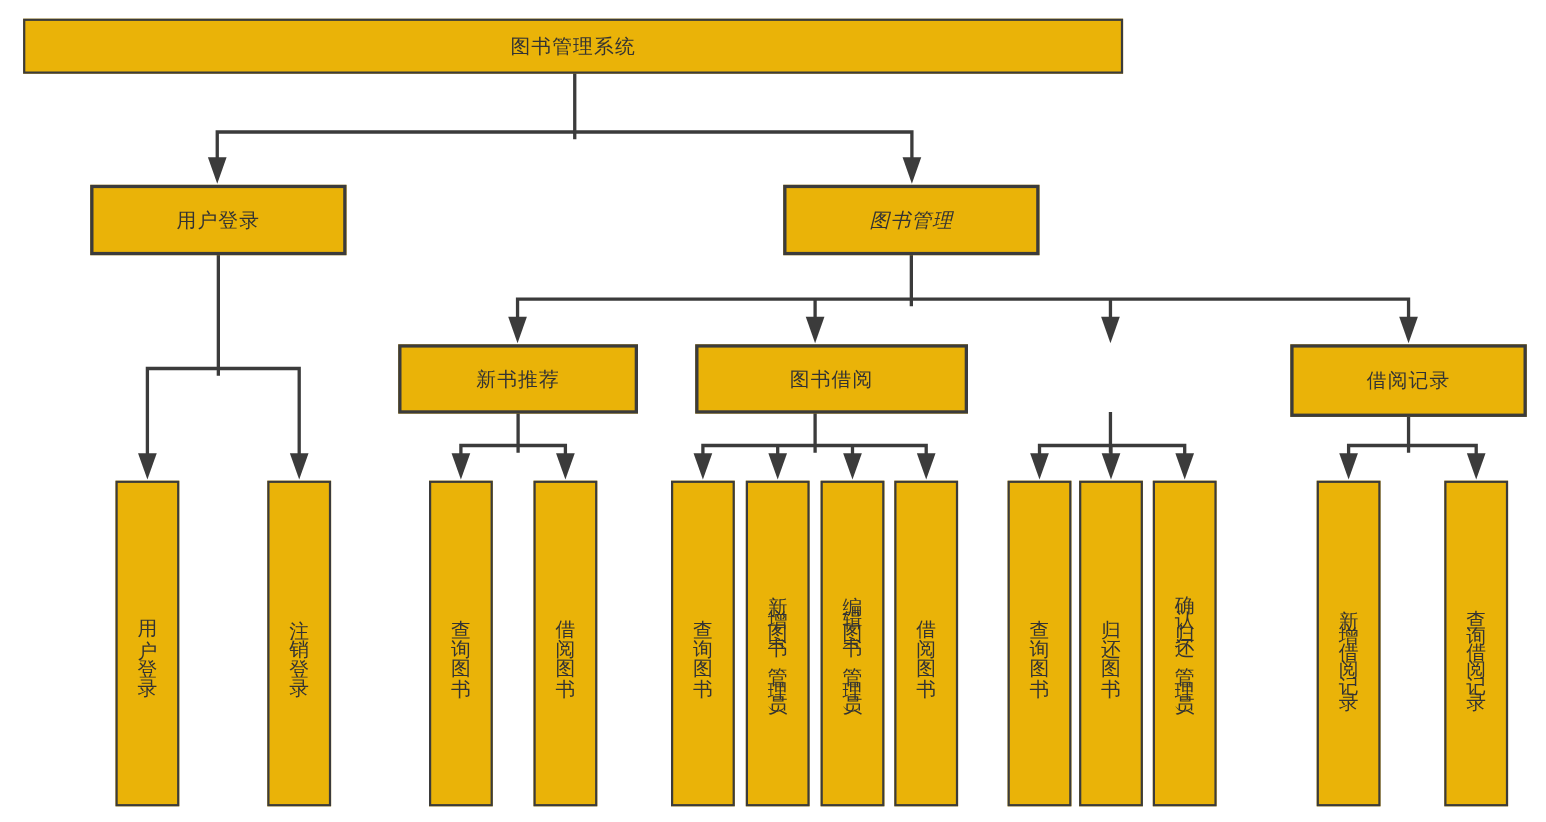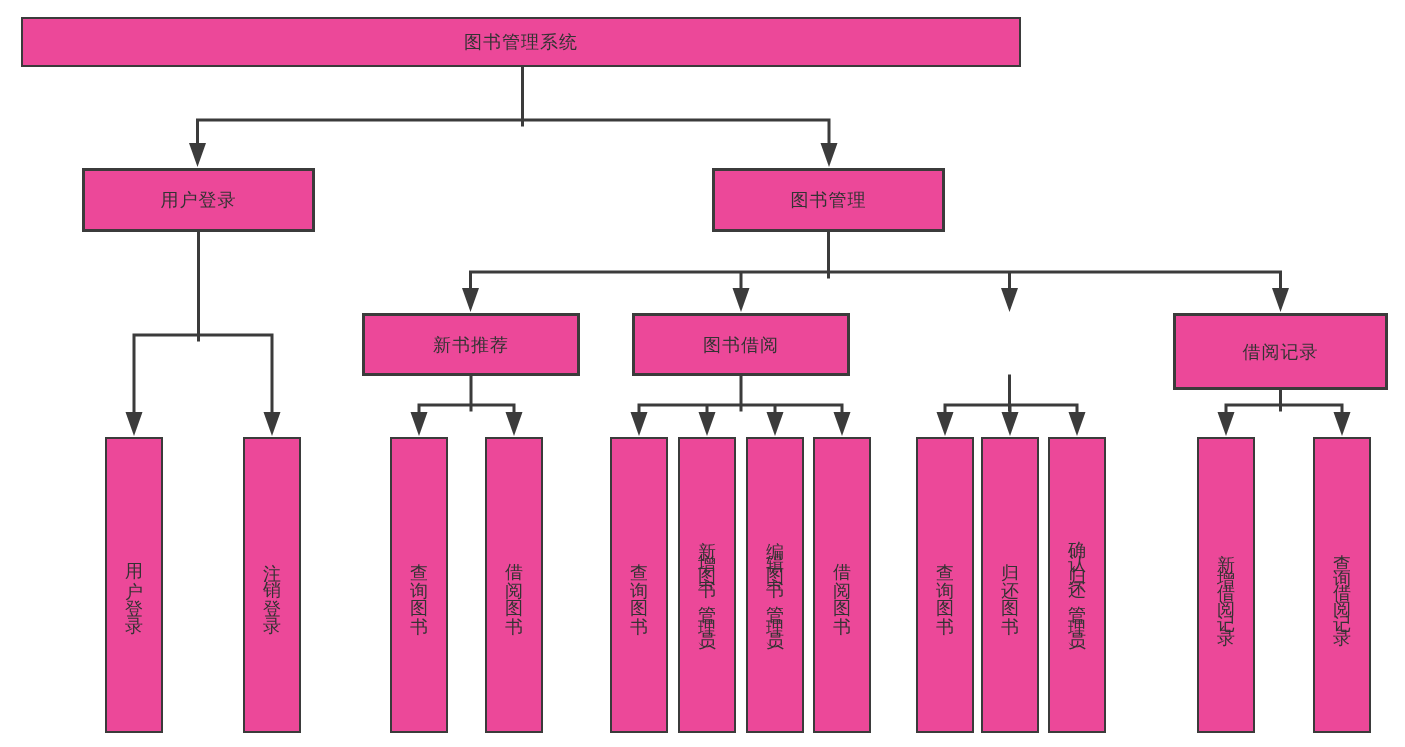--- a/index.html
+++ b/index.html
@@ -19,21 +19,21 @@
     position: absolute;
     left: 0;
     top: 0;
     width: 1405px;
     height: 747px;
     z-index: 1;
   }
   .box {
     position: absolute;
     box-sizing: border-box;
-    background: #ec4899;
+    background: #eab308;
     border: 3px solid #3b3b3b;
     display: flex;
     align-items: center;
     justify-content: center;
     color: #333333;
     font-size: 18px;
     letter-spacing: 1px;
     z-index: 2;
     white-space: nowrap;
   }
@@ -108,25 +108,25 @@
       <use href="#ah" transform="translate(1010,436)"></use>
       <use href="#ah" transform="translate(1077,436)"></use>
       <use href="#ah" transform="translate(1226,436)"></use>
       <use href="#ah" transform="translate(1342,436)"></use>
     </g>
   </svg>
 
   <div class="box title-box">图书管理系统</div>
 
   <div class="box" style="left:82px; top:168px; width:233px; height:64px;">用户登录</div>
-  <div class="box" style="left:712px; top:168px; width:233px; height:64px;">图书管理</div>
+  <div class="box" style="left:712px; top:168px; width:233px; height:64px;font-style:italic;">图书管理</div>
 
   <div class="box" style="left:362px; top:313px; width:218px; height:63px;text-align:right;">新书推荐</div>
-  <div class="box" style="left:632px; top:313px; width:218px; height:63px;">图书借阅</div>
-  <div class="box" style="left:1173px; top:313px; width:215px; height:77px;text-align:right;">借阅记录</div>
+  <div class="box" style="left:632px; top:313px; width:248px; height:63px;">图书借阅</div>
+  <div class="box" style="left:1173px; top:313px; width:215px; height:66px;text-align:right;">借阅记录</div>
 
   <div class="box vbox chars4" style="left:105px;">用户登录</div>
   <div class="box vbox chars4" style="left:243px;">注销登录</div>
 
   <div class="box vbox chars4" style="left:390px;">查询图书</div>
   <div class="box vbox chars4" style="left:485px;">借阅图书</div>
 
   <div class="box vbox chars4" style="left:610px;">查询图书</div>
   <div class="box vbox chars9" style="left:678px;">新增图书（管理员）</div>
   <div class="box vbox chars9" style="left:746px;">编辑图书（管理员）</div>

